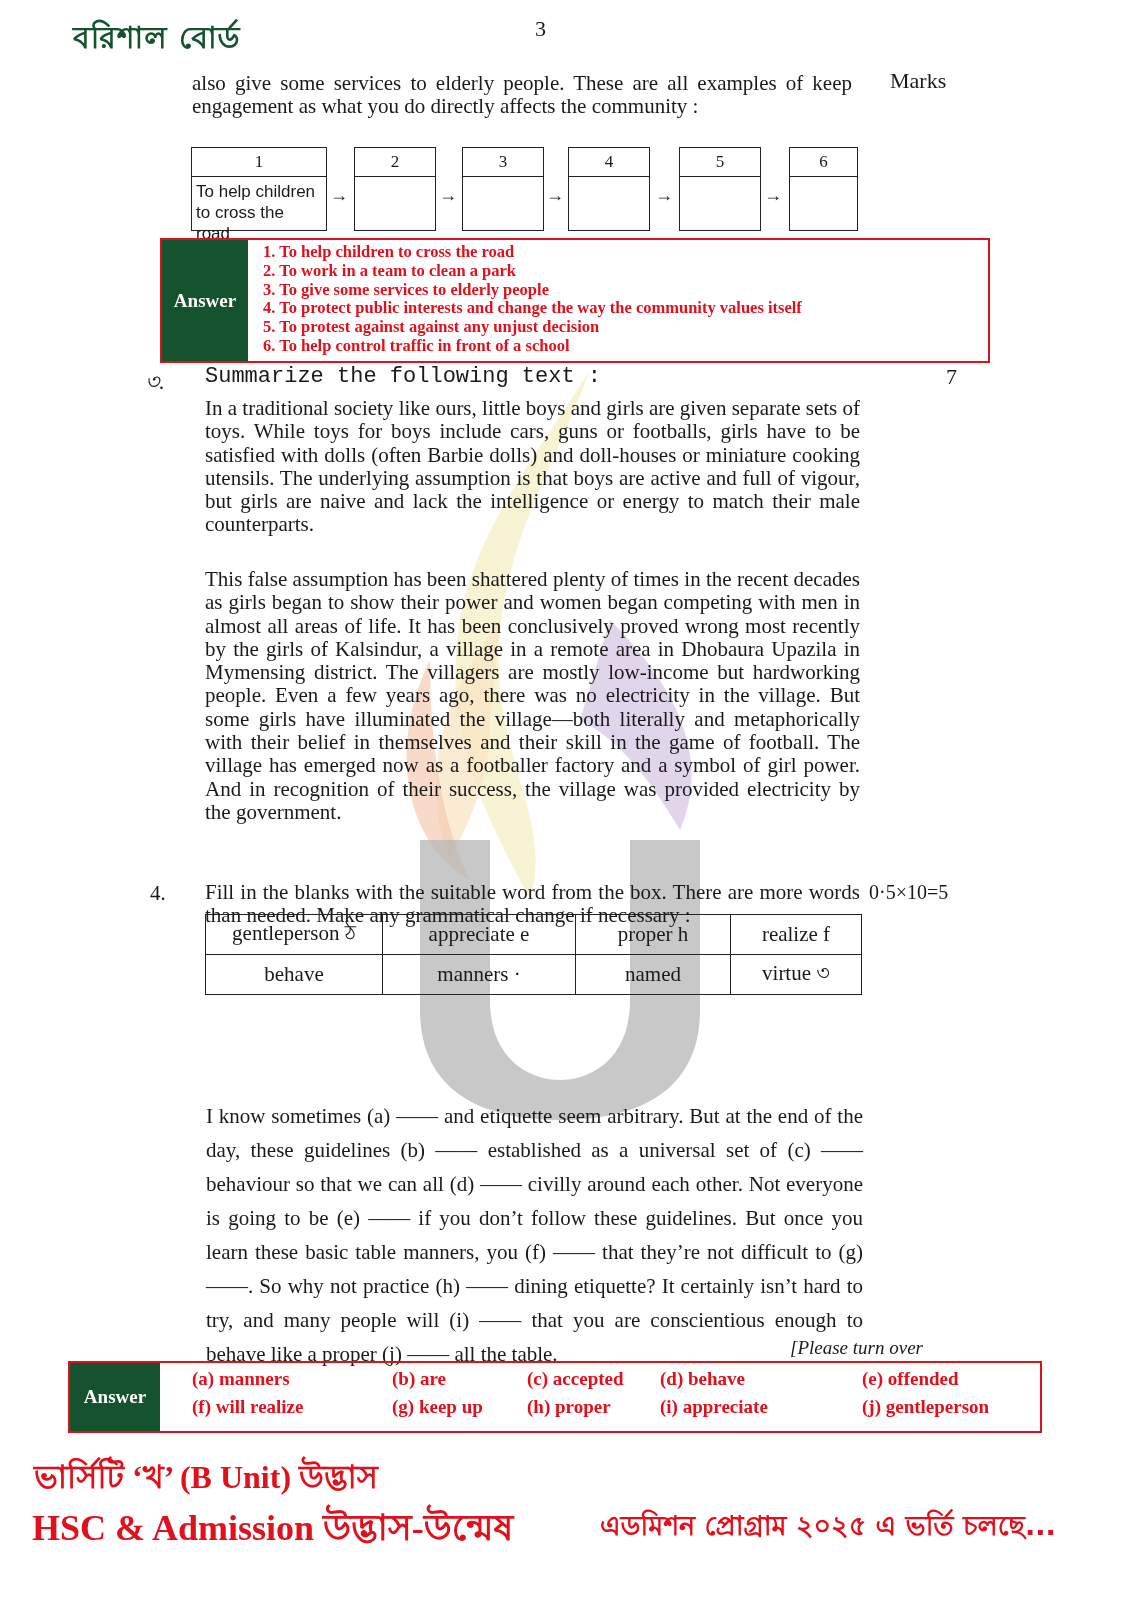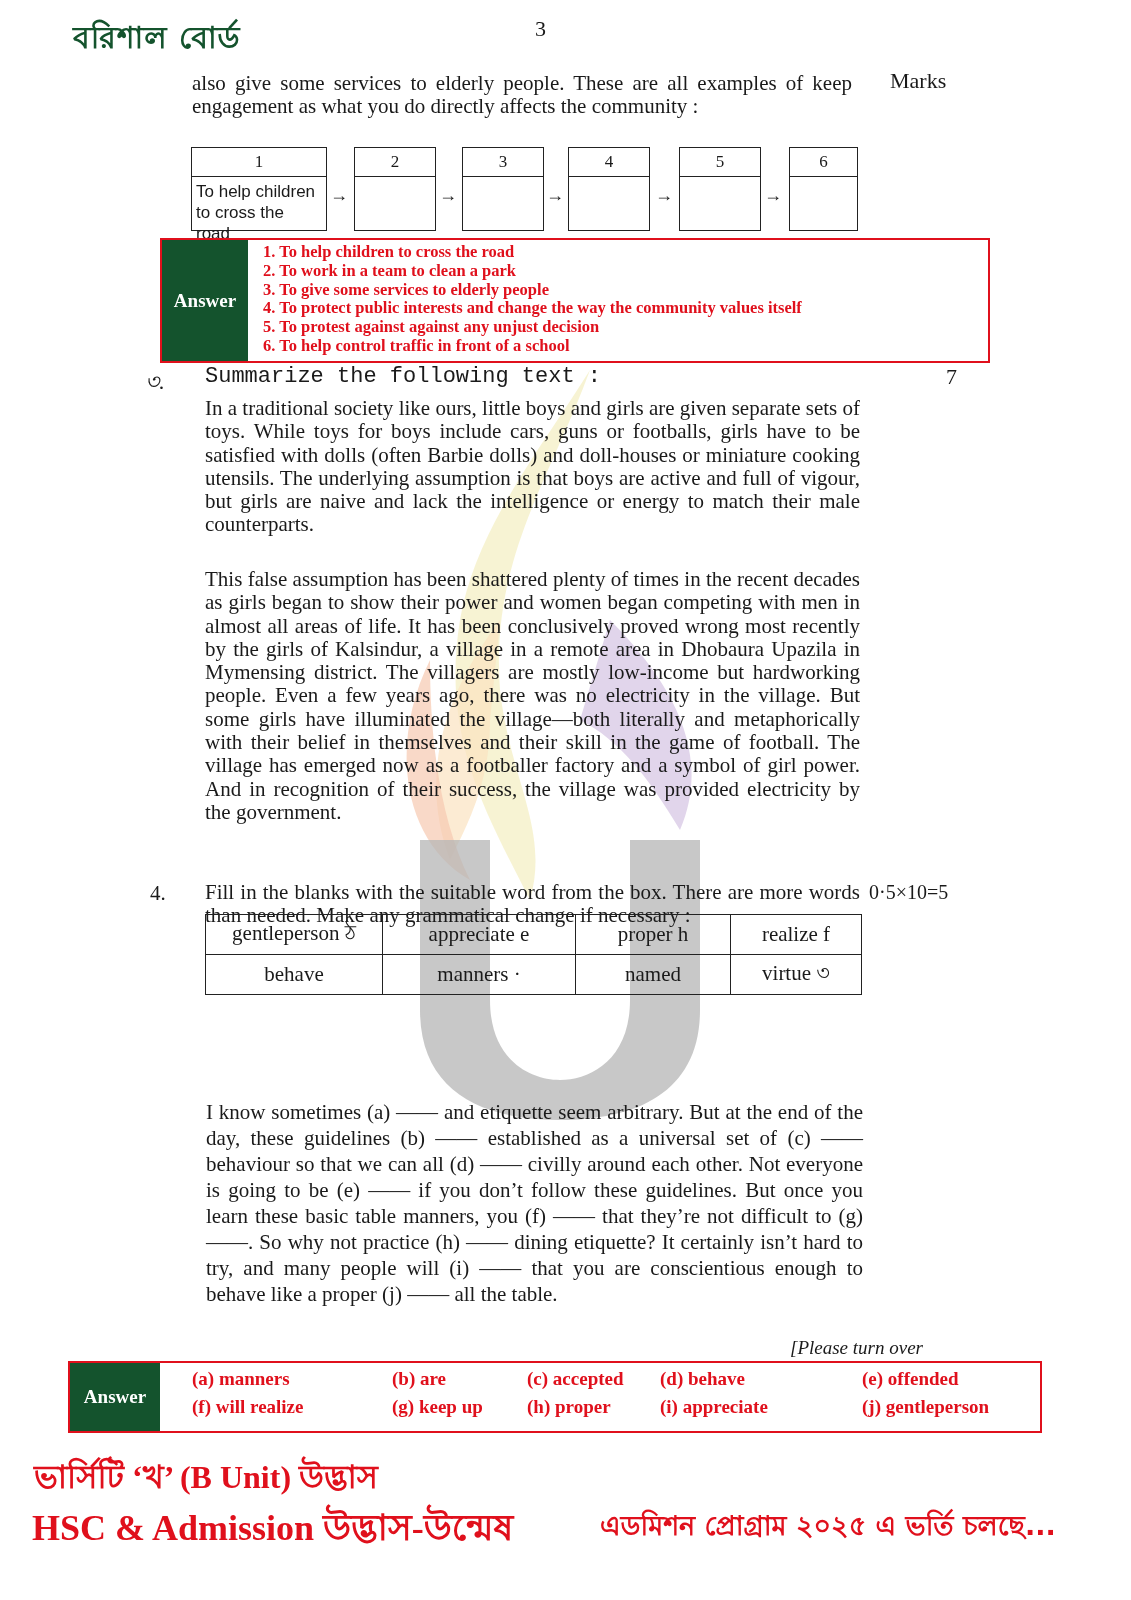--- a/index.html
+++ b/index.html
@@ -27,21 +27,21 @@
   .q3text{left:205px;top:364px;font-size:22px;font-family:Liberation Mono, monospace;}
   .q3marks{left:946px;top:364px;font-size:22px;}
   .p1{left:205px;top:397px;width:655px;}
   .p2{left:205px;top:568px;width:655px;}
   
   .q4num{left:150px;top:881px;font-size:21px;}
   .q4text{left:205px;top:881px;width:655px;}
   .q4marks{left:869px;top:881px;font-size:20px;}
   table.words{position:absolute;left:205px;top:914px;border-collapse:collapse;font-size:21px;}
   table.words td{border:1.5px solid #222;height:39px;text-align:center;padding:0 6px;}
-  .p3{left:206px;top:1099px;width:657px;line-height:26px;}
+  .p3{left:206px;top:1099px;width:657px;line-height:34px;}
   .turn{left:790px;top:1337px;font-size:19px;font-style:italic;}
   
   .ans2{left:68px;top:1361px;width:970px;height:68px;border:2px solid #e0101c;}
   .ans2 .ans-label{width:90px;}
   .ans2 .grid{position:absolute;left:102px;top:5px;right:0;}
   .ans2 .cell{position:absolute;color:#e0101c;font-weight:bold;font-size:19px;white-space:nowrap;margin-left:20px;}
   
   .f1{left:34px;top:1452px;font-size:32px;font-weight:bold;color:#e0101c;}
   .f2{left:32px;top:1500px;font-size:36px;font-weight:bold;color:#e0101c;}
   .f3{left:600px;top:1505px;font-size:27px;font-weight:bold;color:#e0101c;font-family:"DejaVu Sans",sans-serif;}

